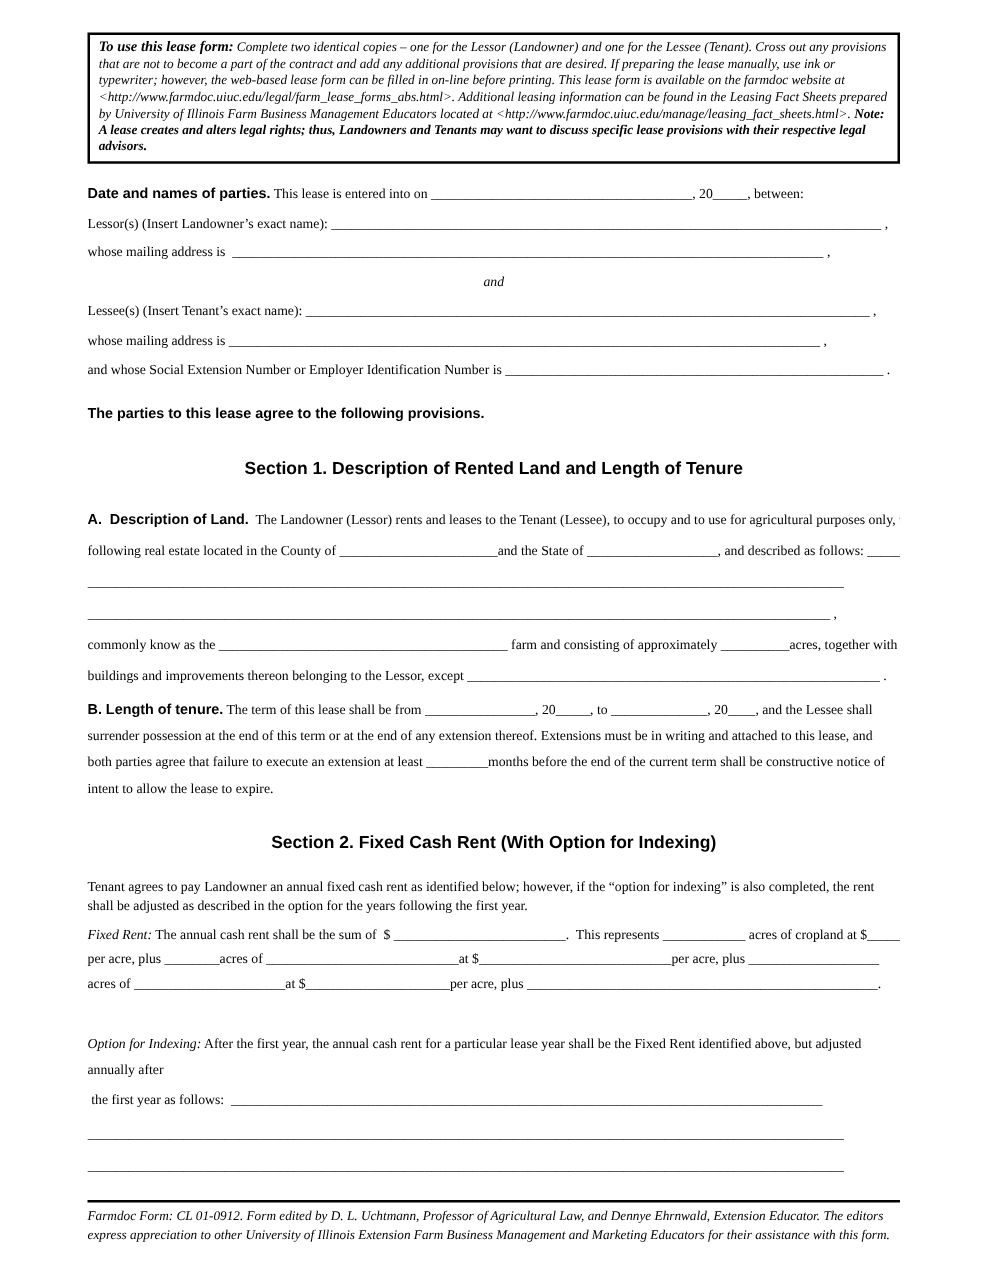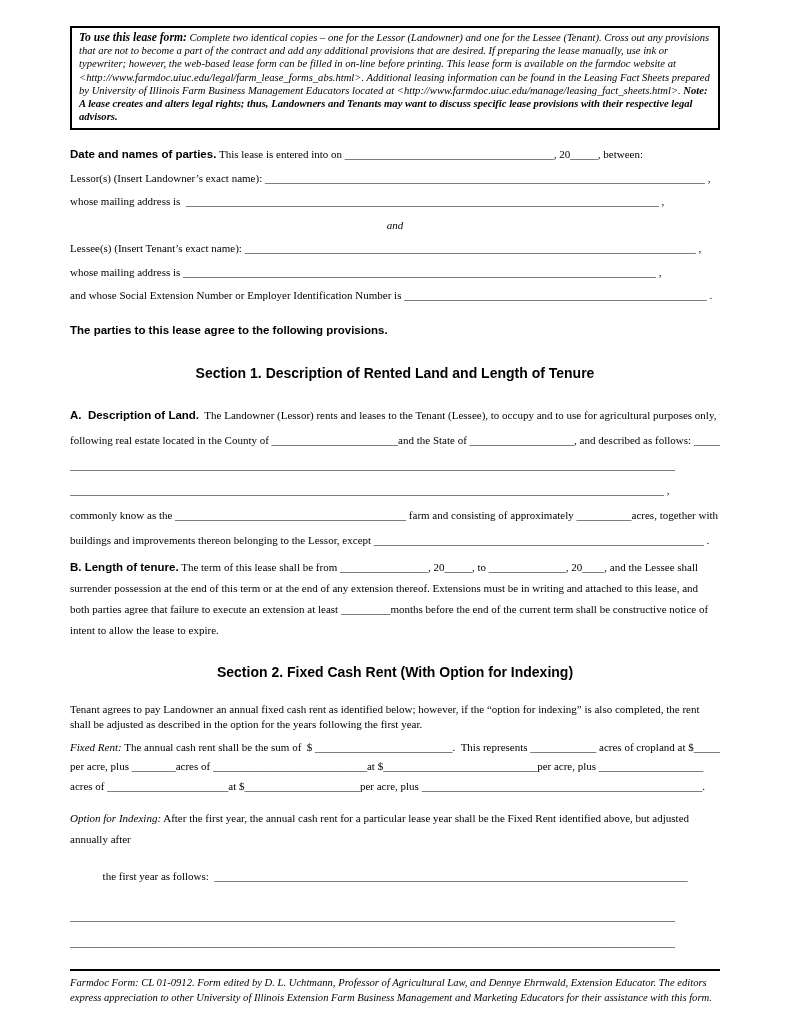--- a/index.html
+++ b/index.html
@@ -27,22 +27,22 @@
   .section-heading {
     font-family: "Liberation Sans", sans-serif; font-weight: 700;
     font-size: 14px; text-align: center; margin: 22px 0 20px; line-height: 19px;
   }
   .aline { white-space: pre; overflow: hidden; margin: 0; line-height: 25px; }
   .flow { margin: 0; line-height: 21px; }
   .b-para { margin-top: 4px; }
   .s2-intro { margin: 0 0 6px; line-height: 15px; }
   .frline { white-space: pre; overflow: hidden; margin: 0; line-height: 19.5px; }
   .bi { font-weight: 400; font-style: italic; text-align: right; }
-  .idx-para { margin-top: 12px; line-height: 21px; }
-  .idx-line { white-space: pre; overflow: hidden; margin: 16px; line-height: 21px; text-align: center; }
+  .idx-para { margin-top: 28px; line-height: 21px; }
+  .idx-line { white-space: pre; overflow: hidden; margin: 3px; line-height: 21px; }
   .blank-line { white-space: pre; overflow: hidden; margin: 0; line-height: 26px; }
   .footer {
     margin-top: 14px; border-top: 2.5px solid #000; padding-top: 5px;
     font-style: italic; font-size: 10.6px; line-height: 14.5px;
   }
 </style>
 </head>
 <body>
 
 <div class="page">

